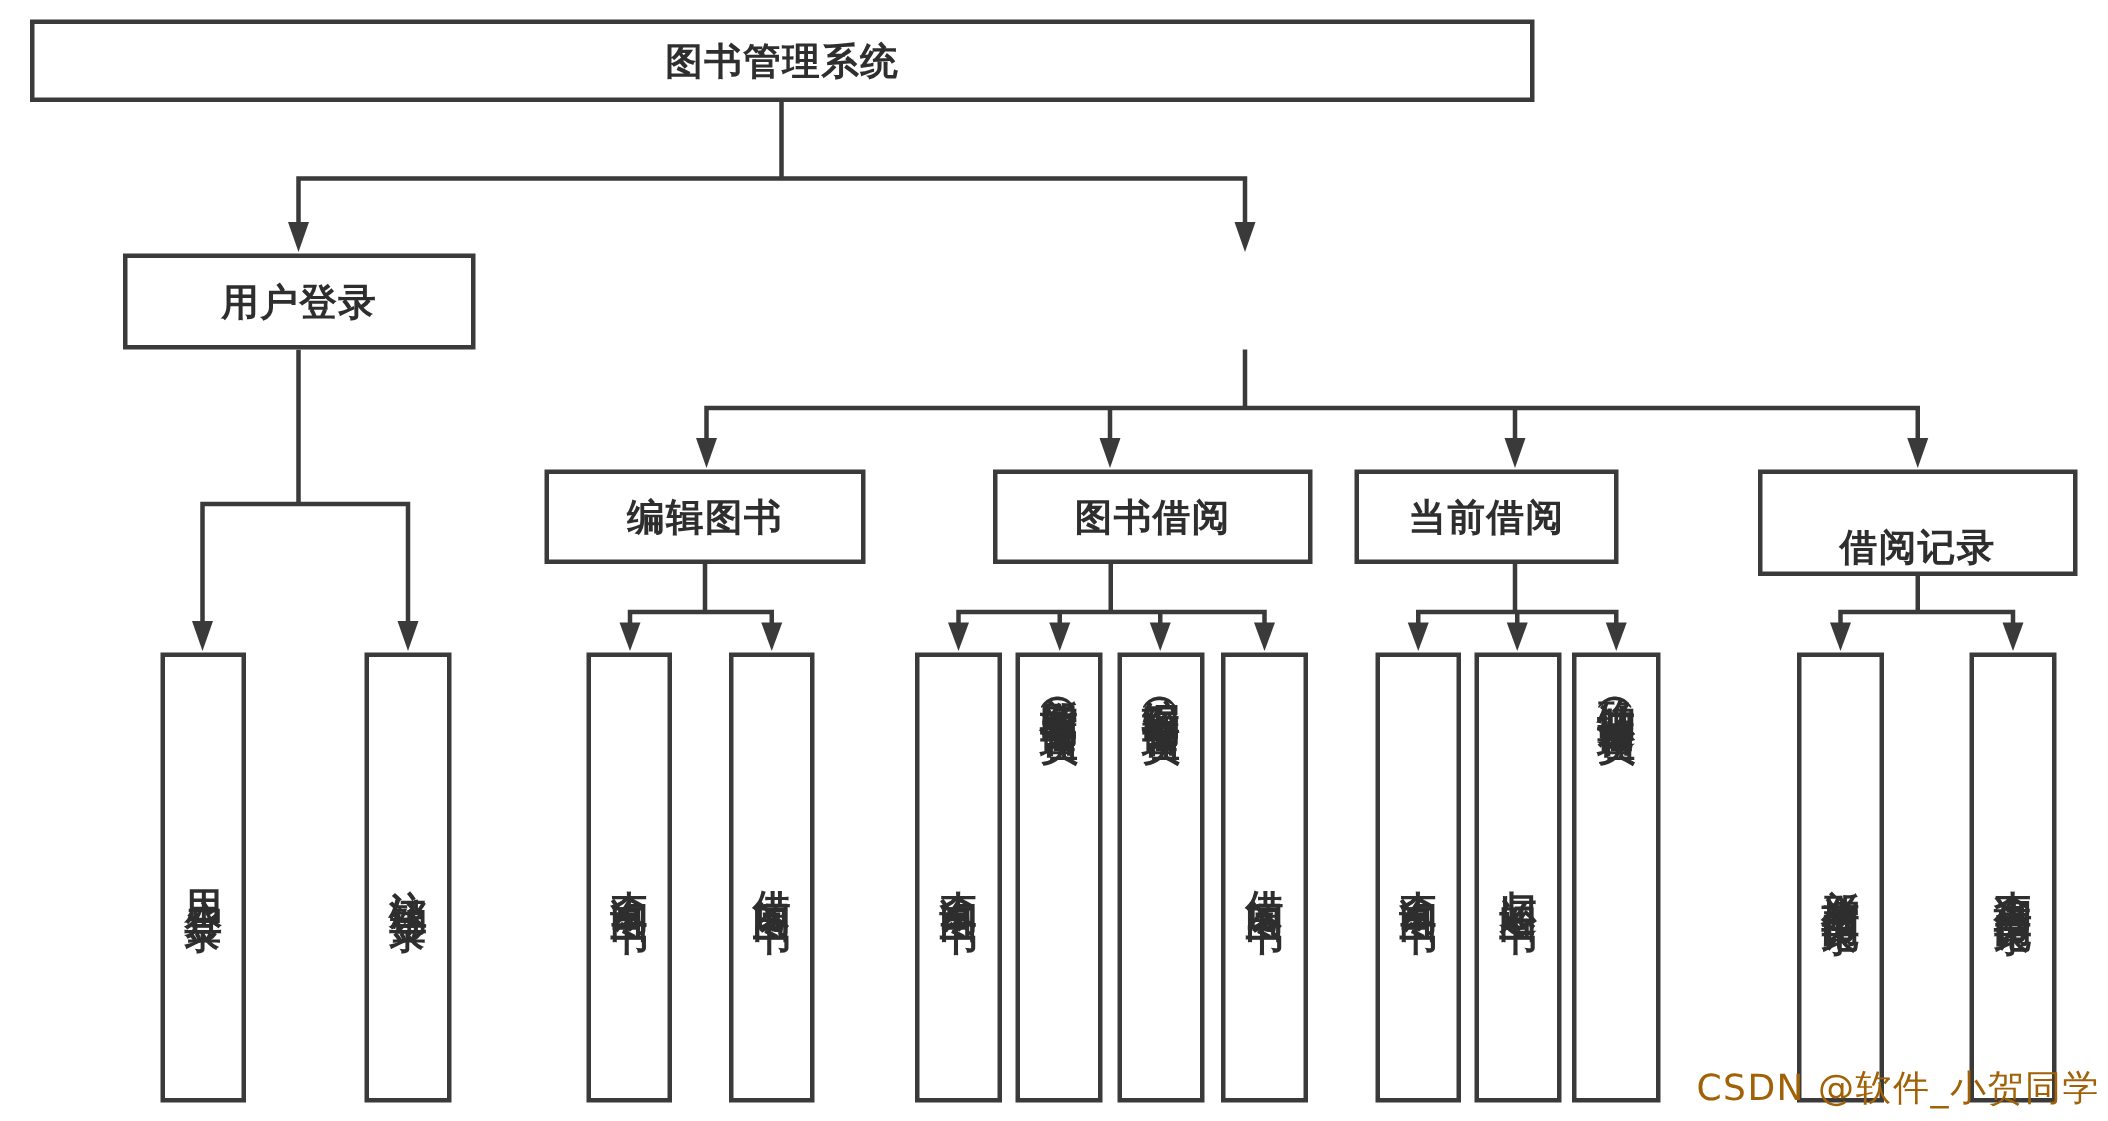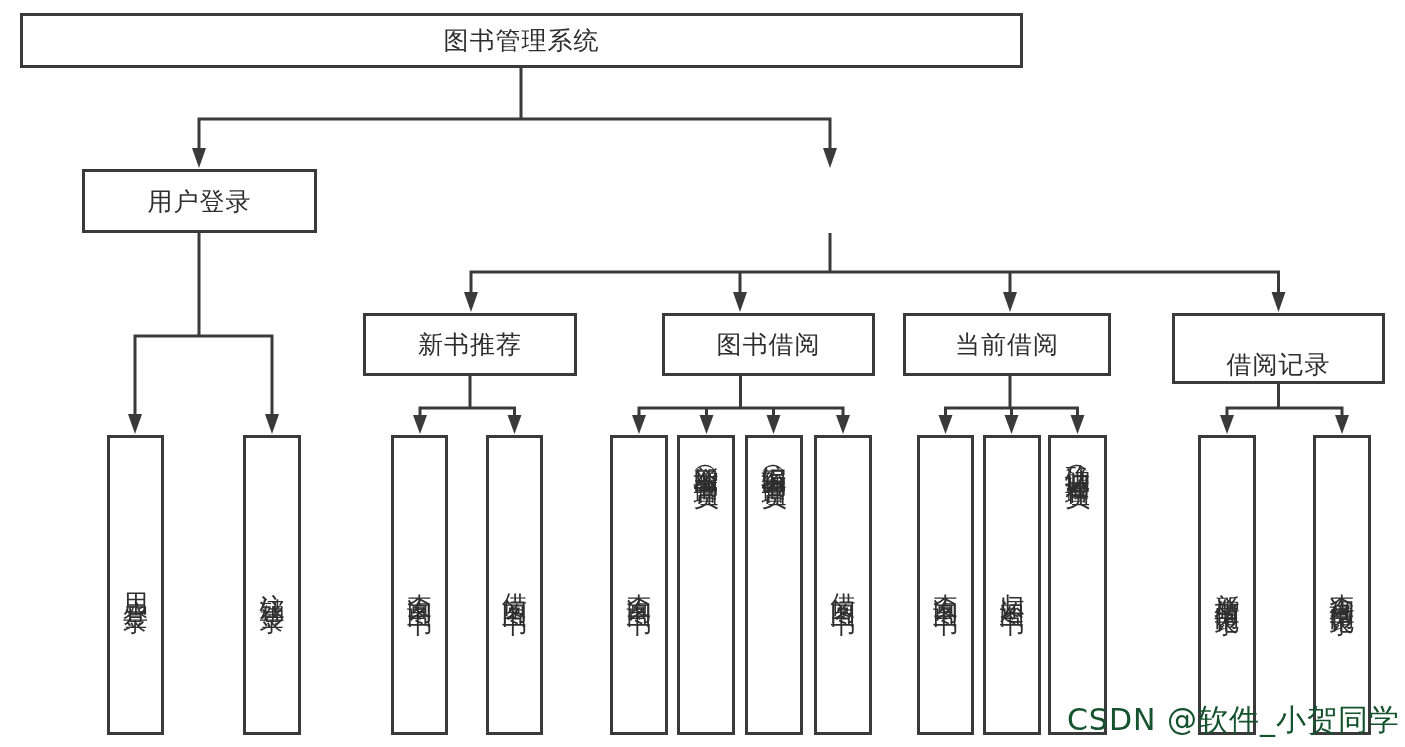--- a/index.html
+++ b/index.html
@@ -7,33 +7,34 @@
     position:relative; width:1405px; height:747px; background:#ffffff;
     font-family:"DejaVu Sans","Liberation Sans",sans-serif;
     color:#2e2e2e; overflow:hidden;
   }
   .wires { position:absolute; left:0; top:0; }
   .node {
     position:absolute; box-sizing:border-box;
     border:3px solid #3a3a3a; background:#ffffff;
     display:flex; align-items:center; justify-content:center;
     color:#2e2e2e;
+    font-weight:bold;
   }
   .h { font-size:25px; letter-spacing:1px; white-space:nowrap; }
   .v span {
     writing-mode:vertical-rl; text-orientation:mixed;
     font-size:25px; line-height:1;
   }
   .vshort span { letter-spacing:6px; }
   .vmed   span { letter-spacing:4px; }
   .vlong  { align-items:flex-start; }
   .vlong span { padding-top:7px; letter-spacing:3px; }
   .watermark {
     position:absolute; right:5px; bottom:6px;
-    font-size:30px; color:#14532d; letter-spacing:1px; white-space:nowrap;
+    font-size:24px; color:#a16207; letter-spacing:1px; white-space:nowrap;
   }
 </style>
 </head>
 <body>
 
 <div class="stage">
 
   <svg class="wires" width="1405" height="747" viewBox="0 0 1405 747">
     <g stroke="#3a3a3a" stroke-width="3" fill="none">
 
@@ -90,26 +91,26 @@
 
   <div class="node h" style="left:20px; top:13px; width:1003px; height:55px;">
     <span>图书管理系统</span>
   </div>
 
   <div class="node h" style="left:82px; top:169px; width:235px; height:64px;">
     <span>用户登录</span>
   </div>
 
   <div class="node h" style="left:363px; top:313px; width:214px; height:63px;">
-    <span>新书推荐</span>
+    <span>编辑图书</span>
   </div>
   <div class="node h" style="left:634px; top:313px; width:213px; height:63px;margin-left:28px;">
     <span>图书借阅</span>
   </div>
-  <div class="node h" style="left:903px; top:313px; width:208px; height:63px;">
+  <div class="node h" style="left:903px; top:313px; width:176px; height:63px;">
     <span>当前借阅</span>
   </div>
   <div class="node h" style="left:1172px; top:313px; width:213px; height:71px;align-items:flex-end;">
     <span>借阅记录</span>
   </div>
 
   <div class="node v vshort" style="left:107px; top:435px; width:57px; height:300px;">
     <span>用户登录</span>
   </div>
   <div class="node v vshort" style="left:243px; top:435px; width:58px; height:300px;">

